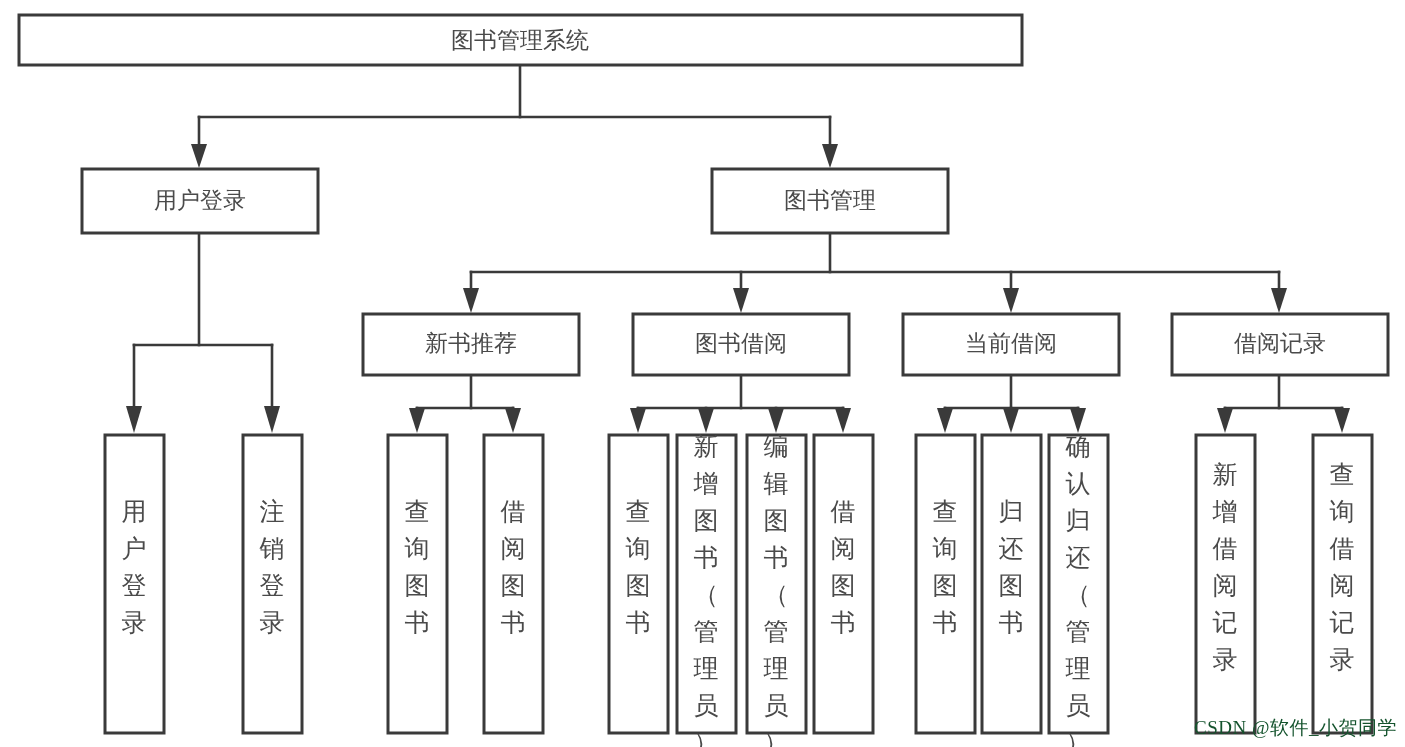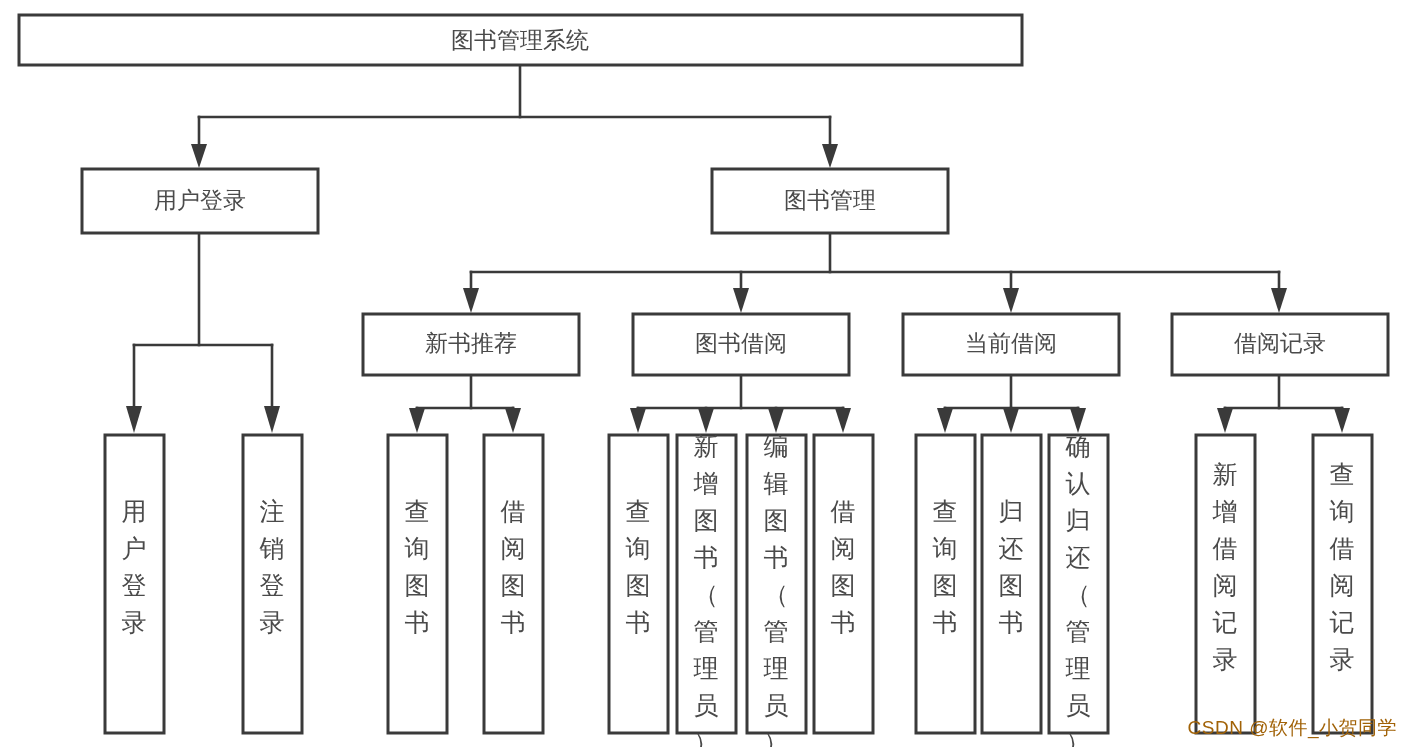--- a/index.html
+++ b/index.html
@@ -48,23 +48,23 @@
     stroke-linecap: square;
   }
   .arrow-head {
     fill: #3a3a3a;
     stroke: none;
   }
   .watermark {
     position: absolute;
     right: 8px;
     bottom: 6px;
-    font-family: Liberation Sans, sans-serif;
+    font-family: Liberation Serif, serif;
     font-size: 19px;
-    color: #a16207;
+    color: #14532d;
     letter-spacing: 0.5px;
     pointer-events: none;
     user-select: none;
   }
 </style>
 </head>
 <body>
 
 <svg id="diagram" viewBox="0 0 1405 747" xmlns="http://www.w3.org/2000/svg">
 

